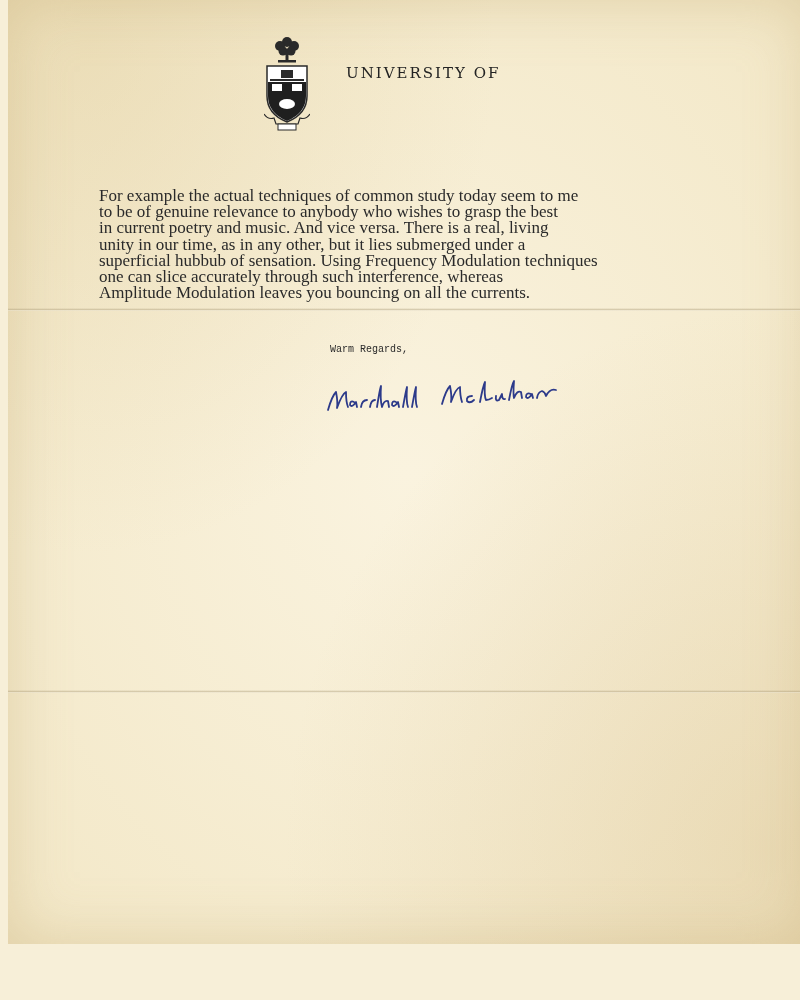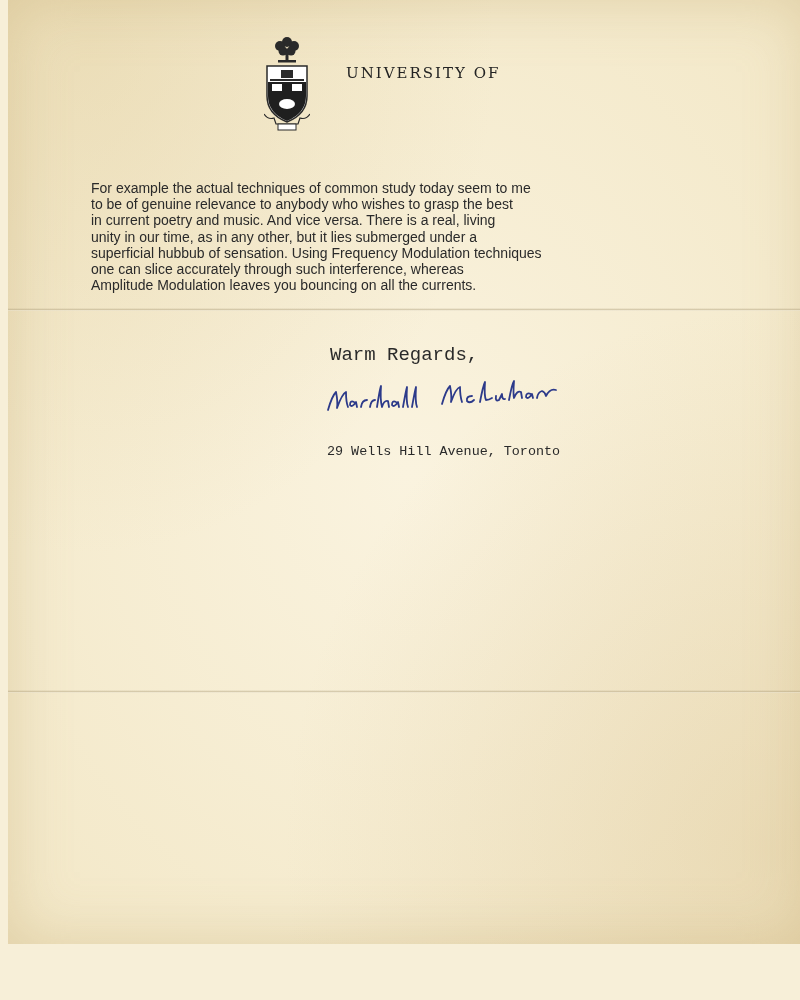--- a/index.html
+++ b/index.html
@@ -30,26 +30,26 @@
       font-size: 15px; color: #222; top: 30px; white-space: nowrap;
     }
     .uni-name {
       position: absolute; left: 58px; top: 45px;
       font-family: "Liberation Serif", serif; font-size: 40px; letter-spacing: 1px;
       color: #1a1a1a; white-space: nowrap; line-height: 1;
     }
 
     .body-text {
       position: absolute; left: 83px; top: 180px; width: 690px;
-      font-family: Liberation Sans, sans-serif; font-size: 14px; line-height: 16.2px;
-      color: #2a2a2a; white-space: pre; margin: 0;
+      font-family: Liberation Serif, serif; font-size: 17px; line-height: 16.2px;
+      color: #2a2a2a; white-space: pre; margin: 8px;
     }
     .closing {
       position: absolute; left: 322px; top: 344px;
-      font-family: "Liberation Mono", monospace; font-size: 19px; color: #2a2a2a; white-space: nowrap;
+      font-family: "Liberation Mono", monospace; font-size: 10px; color: #2a2a2a; white-space: nowrap;
     }
     .signature { position: absolute; left: 316px; top: 374px; width: 250px; height: 45px; }
     .address {
       position: absolute; left: 319px; top: 444px;
       font-family: "Liberation Mono", monospace; font-size: 13.4px; color: #2a2a2a; white-space: nowrap;
     }
   </style>
 </head>
 <body>
 
@@ -109,14 +109,13 @@
       <path d="M148 22 Q142 22 143 27 Q146 30 150 26"></path>
 
       <path d="M156 28 Q159 12 161 8 Q160 22 162 26 Q165 26 168 24"></path>
       <path d="M172 22 Q171 28 175 26 Q177 22 178 20 Q178 26 181 25"></path>
       <path d="M185 26 Q188 10 190 7 Q189 20 190 24 Q193 16 197 18 L198 24"></path>
       <path d="M207 20 Q202 18 202 23 Q204 26 208 20 L209 24"></path>
       <path d="M213 24 Q214 18 218 17 Q221 18 222 22 Q226 14 232 16"></path>
     </g>
   </svg>
 
-  <div class="address">29 Wells Hill Avenue, Toronto</div>
 </div>
 
 </body></html>

